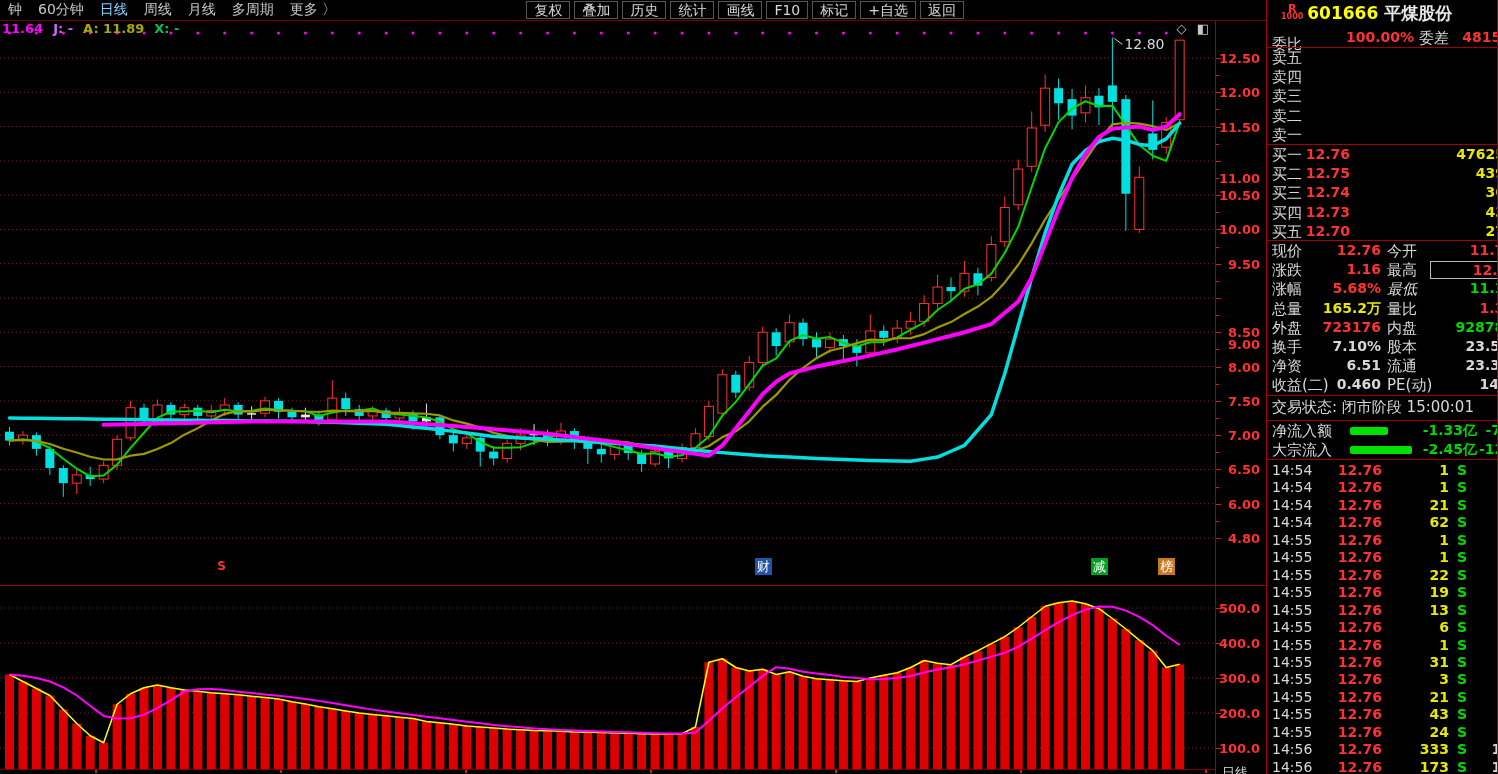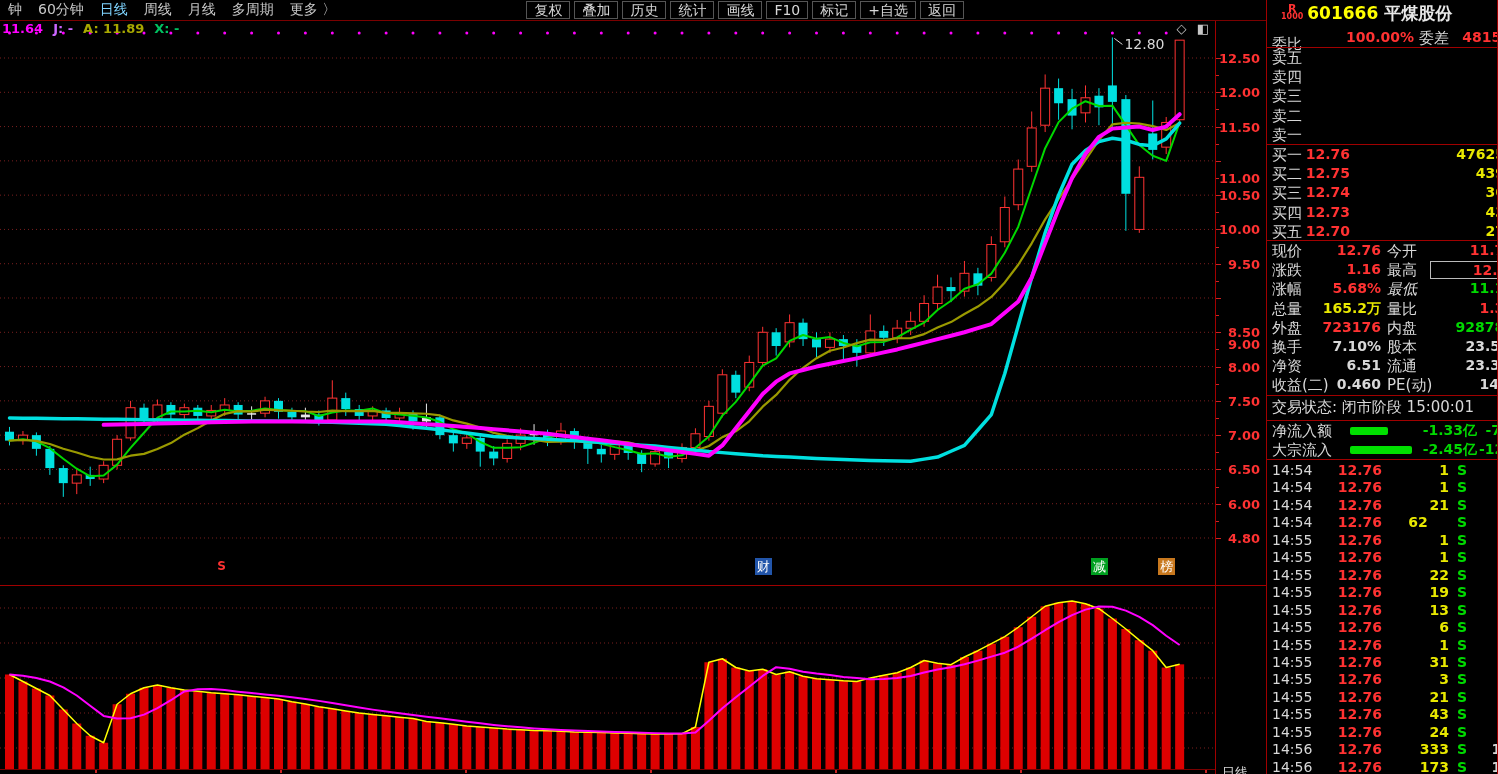--- a/index.html
+++ b/index.html
@@ -489,20 +489,32 @@
         <rect x="1121.35" y="43" width="9" height="140" fill="#dd0000"></rect>
         <rect x="1134.8" y="54.20000000000002" width="9" height="128.79999999999998" fill="#dd0000"></rect>
         <rect x="1148.25" y="64.70000000000002" width="9" height="118.29999999999998" fill="#dd0000"></rect>
         <rect x="1161.7" y="81.50000000000001" width="9" height="101.49999999999999" fill="#dd0000"></rect>
         <rect x="1175.1499999999999" y="78.35000000000001" width="9" height="104.64999999999999" fill="#dd0000"></rect>
         <polyline points="9.5,88.5 22.95,95.5 36.4,102.5 49.849999999999994,109.5 63.3,123.5 76.75,137.5 90.19999999999999,149.75 103.64999999999999,156.75 117.1,118.25 130.55,107.75 144,101.80000000000001 157.45,99 170.89999999999998,101.80000000000001 184.35,103.9 197.79999999999998,105.30000000000001 211.25,106.7 224.7,107.75 238.14999999999998,108.80000000000001 251.6,110.2 265.04999999999995,111.60000000000001 278.5,113 291.95,115.80000000000001 305.4,117.9 318.84999999999997,120.7 332.29999999999995,122.80000000000001 345.75,124.9 359.2,127 372.65,128.4 386.09999999999997,129.8 399.54999999999995,131.2 413,132.60000000000002 426.45,135.4 439.9,136.8 453.34999999999997,138.2 466.79999999999995,139.95 480.25,141 493.7,142.05 507.15,143.1 520.5999999999999,143.8 534.05,144.5 547.5,144.85 560.9499999999999,145.2 574.4,145.9 587.85,146.25 601.3,146.6 614.75,146.95 628.1999999999999,147.3 641.65,147.65 655.0999999999999,148 668.55,148 682,147.65 695.4499999999999,141 708.9,76.25000000000001 722.3499999999999,72.75000000000001 735.8,81.50000000000001 749.25,85 762.6999999999999,83.25000000000001 776.15,88.5 789.5999999999999,85.7 803.05,90.25 816.5,92.7 829.9499999999999,93.75 843.4,94.80000000000001 856.8499999999999,95.5 870.3,92 883.75,89.2 897.1999999999999,86.75 910.65,81.50000000000001 924.0999999999999,74.50000000000001 937.55,77.30000000000001 951,78.7 964.4499999999999,71.00000000000001 977.9,64.70000000000002 991.3499999999999,57.70000000000002 1004.8,50.70000000000002 1018.25,41.25 1031.6999999999998,30.75 1045.1499999999999,20.25 1058.6,16.75 1072.05,15 1085.5,17.80000000000001 1098.95,22.700000000000017 1112.3999999999999,32.5 1125.85,43 1139.3,54.20000000000002 1152.75,64.70000000000002 1166.2,81.50000000000001 1179.6499999999999,78.35000000000001" fill="none" stroke="#ffff00" stroke-width="1.5" stroke-linejoin="round"></polyline>
         <polyline points="9.5,88.5 22.95,89.66666666666667 36.4,92 49.849999999999994,95.5 63.3,101.33333333333334 76.75,109.5 90.19999999999999,119.70833333333333 103.64999999999999,129.91666666666669 117.1,132.54166666666669 130.55,132.25 144,128.63333333333333 157.45,122.21666666666667 170.89999999999998,114.22500000000001 184.35,105.41666666666667 197.79999999999998,103.25833333333334 211.25,103.08333333333334 224.7,104.075 238.14999999999998,105.70833333333334 251.6,107.10833333333335 265.04999999999995,108.39166666666668 278.5,109.67500000000001 291.95,111.19166666666668 305.4,112.88333333333334 318.84999999999997,114.86666666666667 332.29999999999995,116.96666666666667 345.75,119.18333333333334 359.2,121.51666666666668 372.65,123.61666666666667 386.09999999999997,125.60000000000001 399.54999999999995,127.35000000000001 413,128.98333333333335 426.45,130.73333333333335 439.9,132.36666666666667 453.34999999999997,134 466.79999999999995,135.69166666666666 480.25,137.325 493.7,138.9 507.15,140.18333333333334 520.5999999999999,141.35 534.05,142.4 547.5,143.21666666666667 560.9499999999999,143.91666666666669 574.4,144.55833333333334 587.85,145.08333333333334 601.3,145.55 614.75,145.95833333333334 628.1999999999999,146.36666666666667 641.65,146.775 655.0999999999999,147.125 668.55,147.41666666666669 682,147.59166666666667 695.4499999999999,146.6 708.9,134.75833333333333 722.3499999999999,122.275 735.8,111.19166666666668 749.25,100.69166666666666 762.6999999999999,89.95833333333334 776.15,81.20833333333334 789.5999999999999,82.78333333333335 803.05,85.7 816.5,87.56666666666666 829.9499999999999,89.025 843.4,90.95 856.8499999999999,92.11666666666666 870.3,93.16666666666667 883.75,92.99166666666666 897.1999999999999,92 910.65,89.95833333333334 924.0999999999999,86.575 937.55,83.54166666666667 951,81.325 964.4499999999999,78.29166666666667 977.9,74.61666666666667 991.3499999999999,70.65 1004.8,66.68333333333334 1018.25,60.67500000000001 1031.6999999999998,52.68333333333334 1045.1499999999999,44.22500000000002 1058.6,36.23333333333335 1072.05,29.116666666666674 1085.5,23.633333333333354 1098.95,20.541666666666657 1112.3999999999999,20.833333333333343 1125.85,24.625 1139.3,30.866666666666674 1152.75,39.150000000000006 1166.2,49.76666666666668 1179.6499999999999,59.04166666666666" fill="none" stroke="#ff00ff" stroke-width="2" stroke-linejoin="round"></polyline>
       </svg>
   </div>
 
+  <div id="axis-fund">
+      <div class="ytick" style="top: 22px; width: 5px;"></div>
+      <div class="ylab" style="top: 15px;">500.0</div>
+      <div class="ytick" style="top: 57px; width: 5px;"></div>
+      <div class="ylab" style="top: 50px;">400.0</div>
+      <div class="ytick" style="top: 92px; width: 5px;"></div>
+      <div class="ylab" style="top: 85px;">300.0</div>
+      <div class="ytick" style="top: 127px; width: 5px;"></div>
+      <div class="ylab" style="top: 120px;">200.0</div>
+      <div class="ytick" style="top: 162px; width: 5px;"></div>
+      <div class="ylab" style="top: 155px;">100.0</div>
+    </div>
   <div id="xaxis">
       <div class="xtick" style="left: 95px;"></div>
       <div class="xtick" style="left: 280px;"></div>
       <div class="xtick" style="left: 465px;"></div>
       <div class="xtick" style="left: 650px;"></div>
       <div class="xtick" style="left: 835px;"></div>
       <div class="xtick" style="left: 1020px;"></div>
       <div class="xtick" style="left: 1205px;"></div>
     </div>
   <div id="bottom-tab">日线</div>
@@ -638,21 +650,21 @@
       <div class="prow" style="top: 469.9px;">
         <div class="plab" style="left: 5px; font-size: 14px;">14:54</div>
         <div class="pval c-r" style="left: 45px; width: 70px;">12.76</div>
         <div class="pval c-y" style="left: 120px; width: 62px;">21</div>
         <div class="pval c-g" style="left: 190px; width: 12px; text-align: left;">S</div>
         <div class="pval c-w" style="left: 208px; width: 36px;">1</div>
       </div>
       <div class="prow" style="top: 487.35px;">
         <div class="plab" style="left: 5px; font-size: 14px;">14:54</div>
         <div class="pval c-r" style="left: 45px; width: 70px;">12.76</div>
-        <div class="pval c-y" style="left: 120px; width: 62px; text-align: center;">62</div>
+        <div class="pval c-y" style="left: 120px; width: 62px;">62</div>
         <div class="pval c-g" style="left: 190px; width: 12px; text-align: left;">S</div>
         <div class="pval c-w" style="left: 208px; width: 36px;">2</div>
       </div>
       <div class="prow" style="top: 504.8px;">
         <div class="plab" style="left: 5px; font-size: 14px;">14:55</div>
         <div class="pval c-r" style="left: 45px; width: 70px;">12.76</div>
         <div class="pval c-y" style="left: 120px; width: 62px;">1</div>
         <div class="pval c-g" style="left: 190px; width: 12px; text-align: left;">S</div>
         <div class="pval c-w" style="left: 208px; width: 36px;">1</div>
       </div>

